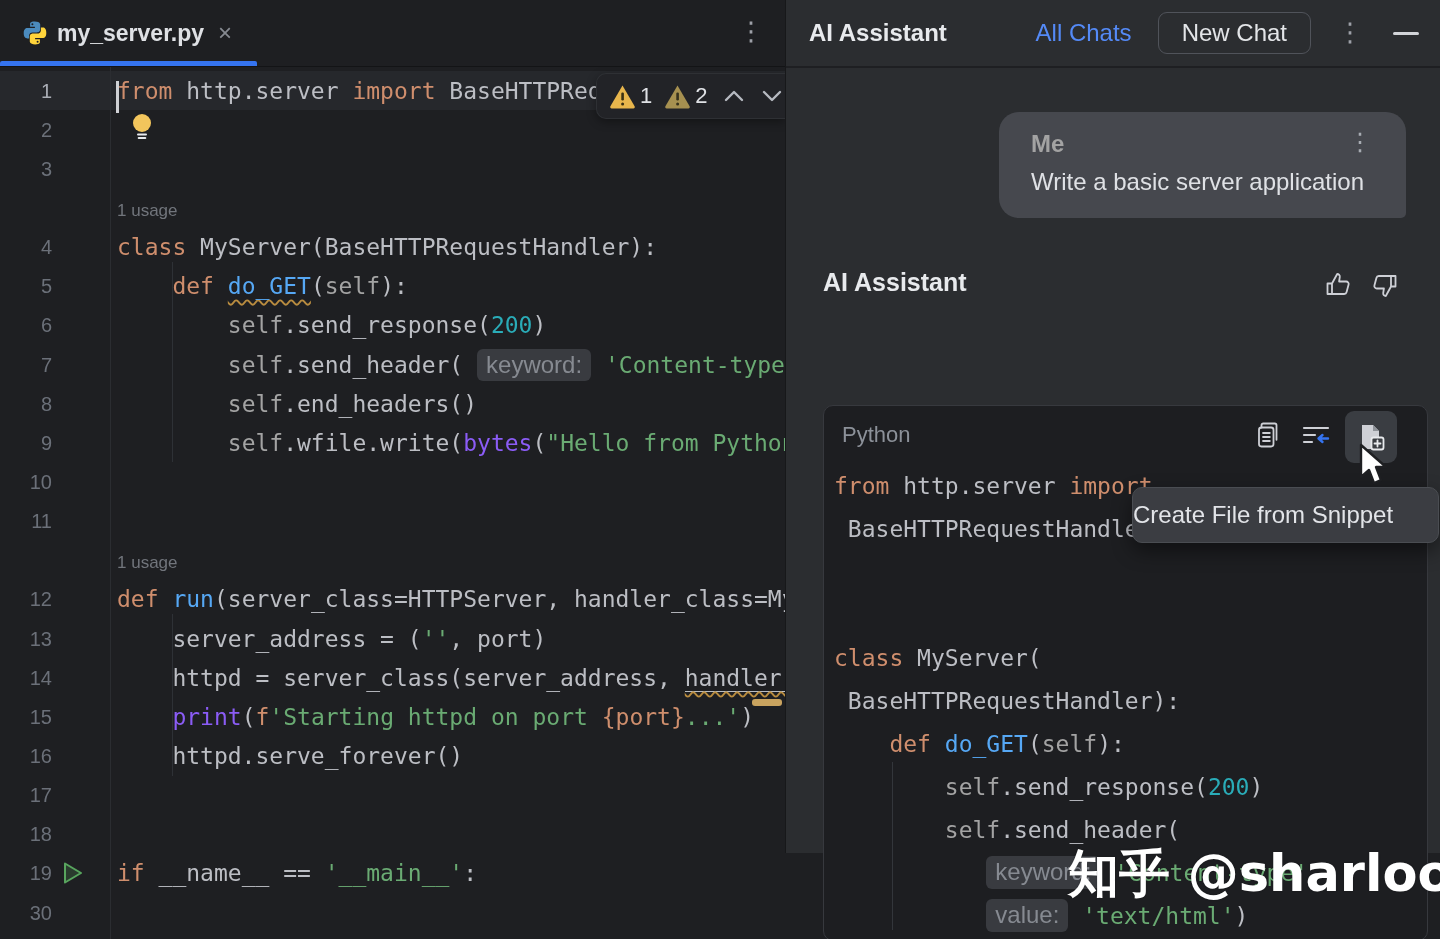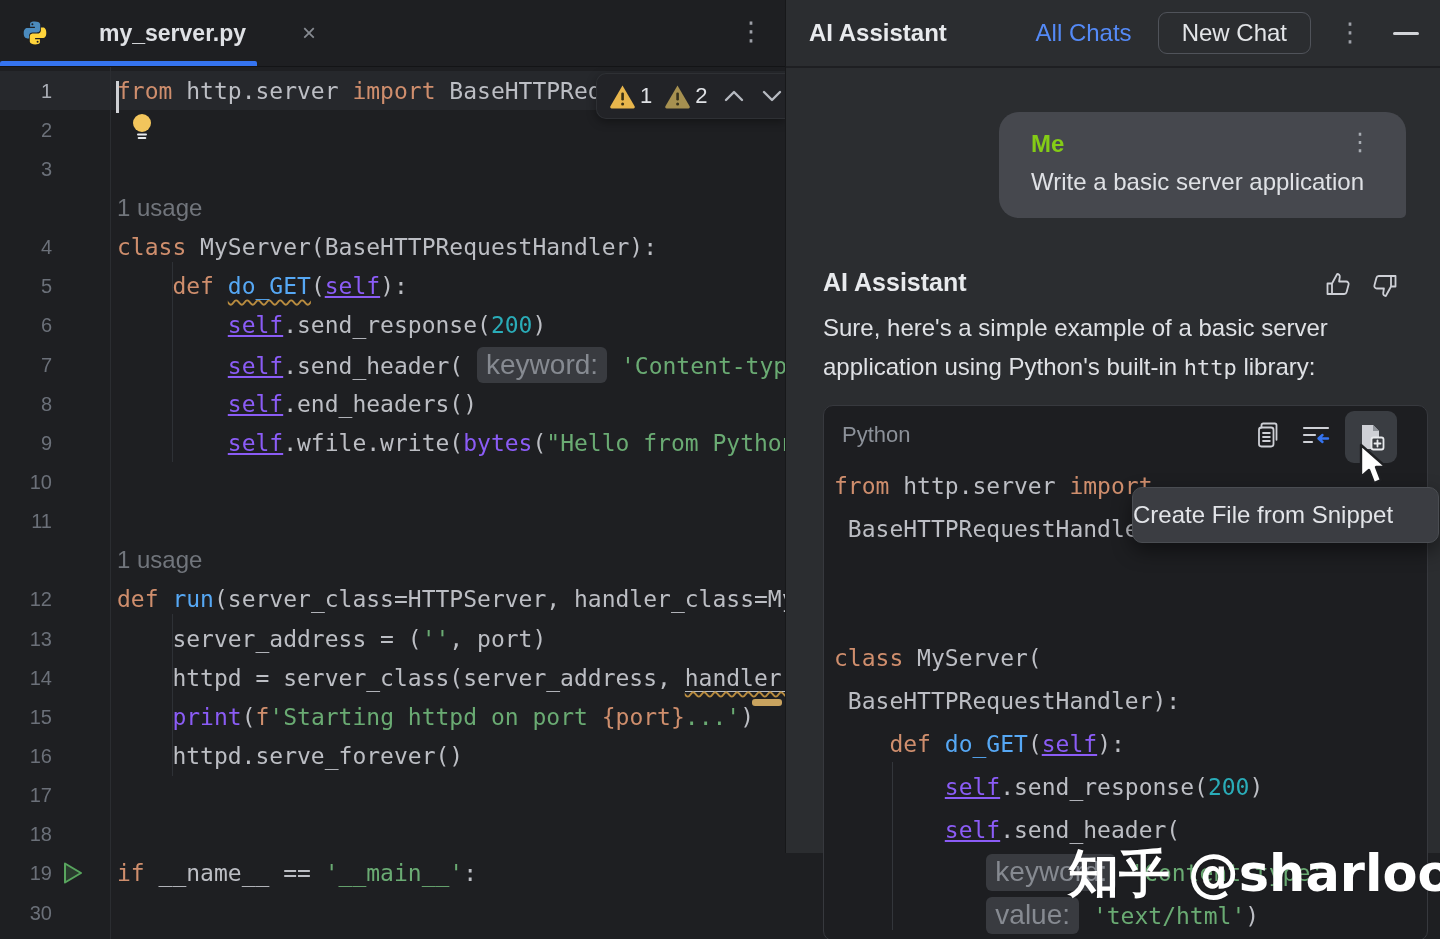--- a/index.html
+++ b/index.html
@@ -1,68 +1,68 @@
 <!DOCTYPE html>
 <html><head>
 <meta charset="utf-8">
 <style>
   html,body{margin:0;padding:0;background:#1E1F22;}
   #app{position:relative;width:1440px;height:939px;overflow:hidden;background:#1E1F22;
        font-family:"Liberation Sans",sans-serif;-webkit-font-smoothing:antialiased;}
   
   #editor-pane{position:absolute;left:0;top:0;width:785px;height:939px;background:#1E1F22;}
   #tabbar{position:absolute;left:0;top:0;width:785px;height:66px;background:#1E1F22;border-bottom:1px solid #131416;}
-  #tab{position:absolute;left:0;top:0;width:257px;height:66px;display:flex;align-items:center;cursor:default;gap:42px;}
+  #tab{position:absolute;left:0;top:0;width:257px;height:66px;display:flex;align-items:center;cursor:default;}
   #tab .pyicon{margin-left:22px;width:26px;height:26px;flex:none;}
   #tab .tname{margin-left:9px;font-size:23px;font-weight:bold;color:#DFE1E5;}
   #tab .tclose{margin-left:14px;font-size:24px;color:#868A91;line-height:1;}
   #tab-underline{position:absolute;left:0;top:61px;width:257px;height:5px;background:#3574F0;border-radius:2px 2px 0 0;}
   #editor-kebab{position:absolute;left:738px;top:16px;font-size:26px;color:#9DA0A8;line-height:1.2;}
   #editor-body{position:absolute;left:0;top:67px;width:785px;height:872px;overflow:hidden;}
   #cur-line{position:absolute;left:0;top:4px;width:785px;height:39px;background:#26282C;z-index:1;}
   #gutter-sep{position:absolute;left:110px;top:0;bottom:0;width:1px;background:#2B2D31;z-index:1;}
   .iguide{position:absolute;width:1px;background:#2E3136;z-index:1;}
   #erows{position:absolute;left:0;top:4px;right:0;z-index:2;}
   .erow{display:flex;height:39.15px;align-items:center;}
   .gut{width:110px;flex:none;position:relative;height:100%;}
   .gnum{position:absolute;right:58px;top:50%;transform:translateY(-50%);font-size:20px;color:#6B7079;}
   .gnum.cur{color:#A9ADB5;}
   .runbtn{position:absolute;left:62px;top:50%;transform:translateY(-50%);width:22px;height:24px;}
   .ecode{position:relative;flex:1;padding-left:7px;font-family:"DejaVu Sans Mono","Liberation Mono",monospace;
          font-size:23px;white-space:pre;color:#BCBEC4;}
   .caret{position:absolute;left:6px;top:3px;width:2.5px;height:32px;background:#D0D2D6;}
   .bulbwrap{display:inline-block;margin-left:13px;vertical-align:middle;}
-  .note{font-family:"Liberation Sans",sans-serif;font-size:24px;color:#71757C;}
-  
-  .kw{color:#CF8E6D;} .fn{color:#56A8F5;} .slf{color:#8b5cf6;text-decoration:underline;} .str{color:#6AAB73;}
+  .note{font-family:"Liberation Sans",sans-serif;font-size:17px;color:#71757C;}
+  
+  .kw{color:#CF8E6D;} .fn{color:#56A8F5;} .slf{color:#a3a3a3;} .str{color:#6AAB73;}
   .num{color:#2AACB8;} .bi{color:#8b5cf6;} .pl{color:#BCBEC4;}
   .wavy{text-decoration:underline wavy #B98C3F;text-decoration-thickness:1.5px;text-underline-offset:5px;}
   .ulw{border-bottom:1.5px solid #B9BCC2;}
   .wavyg{text-decoration:underline wavy #7F8A4C;text-decoration-thickness:1.5px;text-underline-offset:4px;}
   .chip{background:#393B40;color:#868A91;border-radius:6px;padding:2px 9px 3px;font-family:"Liberation Sans",sans-serif;
-        font-size:28px;letter-spacing:0;}
+        font-size:24px;letter-spacing:0;}
   
   #insp{position:absolute;right:0;top:6px;height:44px;width:188px;background:#222327;border:1px solid #2E3034;border-right:none;
         border-radius:10px 0 0 10px;display:flex;align-items:center;z-index:10;box-shadow:0 3px 10px rgba(0,0,0,.35);}
   #insp .wnum{font-size:22px;color:#DFE1E5;margin:0 4px 0 4px;}
   #insp svg{flex:none;}
   #stripe-mark{position:absolute;left:752px;top:632px;width:30px;height:7px;border-radius:3px;background:#C9A35F;z-index:5;}
   
   #panel{position:absolute;left:785px;top:0;width:655px;height:853px;background:#2B2D30;border-left:1px solid #17181A;}
   #phead{position:absolute;left:0;top:0;right:0;height:66px;display:flex;align-items:center;border-bottom:2px solid #1E1F22;}
   #phead .ptitle{margin-left:23px;font-size:24px;font-weight:bold;color:#E8EAED;}
   #phead .spacer{flex:1;}
   #phead .allchats{font-size:24px;color:#548AF7;margin-right:26px;}
   #phead .newchat{font-size:24px;color:#E3E5E8;border:1.5px solid #50535A;border-radius:9px;height:40px;line-height:40px;
         padding:0 23px;margin-right:26px;background:transparent;}
   #phead .pkebab{font-size:26px;color:#9DA0A8;margin-right:30px;line-height:1.2;}
   #phead .pmin{width:26px;height:3px;background:#D2D4D8;border-radius:2px;margin-right:22px;}
   #me-bubble{position:absolute;left:213px;top:112px;width:407px;height:106px;background:#46484E;
              border-radius:20px 20px 5px 20px;}
-  #me-bubble .mname{position:absolute;left:32px;top:18px;font-size:24px;font-weight:bold;color:#84cc16;}
+  #me-bubble .mname{position:absolute;left:32px;top:18px;font-size:24px;font-weight:bold;color:#a3a3a3;}
   #me-bubble .mkebab{position:absolute;right:34px;top:16px;font-size:24px;color:#A8ACB3;line-height:1.2;}
   #me-bubble .mtext{position:absolute;left:32px;top:56px;font-size:24px;color:#DFE1E5;white-space:nowrap;}
   #resp-title{position:absolute;left:37px;top:268px;font-size:25px;font-weight:bold;color:#E8EAED;}
   .thumb{position:absolute;top:271px;width:28px;height:28px;}
   #thumb-up{left:538px;} #thumb-down{left:585px;}
   #para{position:absolute;left:37px;top:308px;width:580px;font-size:24px;color:#DFE1E5;line-height:39px;}
   #para .mono{font-family:"DejaVu Sans Mono","Liberation Mono",monospace;font-size:22px;}
   
   #snippet{position:absolute;left:37px;top:405px;width:603px;height:534px;background:#1D1E21;
            border:1px solid #37393E;border-radius:10px;}
@@ -290,24 +290,20 @@
     </div>
 
     <div id="resp-title">AI Assistant</div>
     <svg id="thumb-up" class="thumb" viewBox="0 0 28 28">
       <path d="M8 12.5 13.2 3c1.6 0 2.8 1.3 2.6 2.9l-.7 4.6h7.1c1.6 0 2.8 1.5 2.4 3l-2 7.6a2.5 2.5 0 0 1-2.4 1.9H8M8 12.5H3.5V23H8M8 12.5V23" fill="none" stroke="#CED0D6" stroke-width="1.8" stroke-linejoin="round" stroke-linecap="round"></path>
     </svg>
     <svg id="thumb-down" class="thumb" viewBox="0 0 28 28">
       <path d="M20 15.5 14.8 25c-1.6 0-2.8-1.3-2.6-2.9l.7-4.6H5.8c-1.6 0-2.8-1.5-2.4-3l2-7.6A2.5 2.5 0 0 1 7.8 5H20m0 10.5h4.5V5H20m0 10.5V5" fill="none" stroke="#CED0D6" stroke-width="1.8" stroke-linejoin="round" stroke-linecap="round"></path>
     </svg>
 
-    <div id="para">
-      <div>Sure, here's a simple example of a basic server</div>
-      <div><span class="t">application using Python's built-in </span><span class="mono">http</span><span class="t"> library:</span></div>
-    </div>
 
     <div id="snippet">
       <div id="snip-head">
         <span class="slang">Python</span>
         <span class="sspace"></span>
         <svg id="icon-copy" class="sicon" viewBox="0 0 30 30">
           <path d="M8.5 7.5V5.2A1.7 1.7 0 0 1 10.2 3.5h11.6a1.7 1.7 0 0 1 1.7 1.7v14.6" fill="none" stroke="#CED0D6" stroke-width="1.8" stroke-linecap="round"></path>
           <rect x="6" y="7.5" width="14.5" height="19" rx="2.4" fill="none" stroke="#CED0D6" stroke-width="1.8"></rect>
           <line x1="10" y1="13" x2="16.8" y2="13" stroke="#CED0D6" stroke-width="1.8" stroke-linecap="round"></line>
           <line x1="10" y1="17" x2="16.8" y2="17" stroke="#CED0D6" stroke-width="1.8" stroke-linecap="round"></line>

